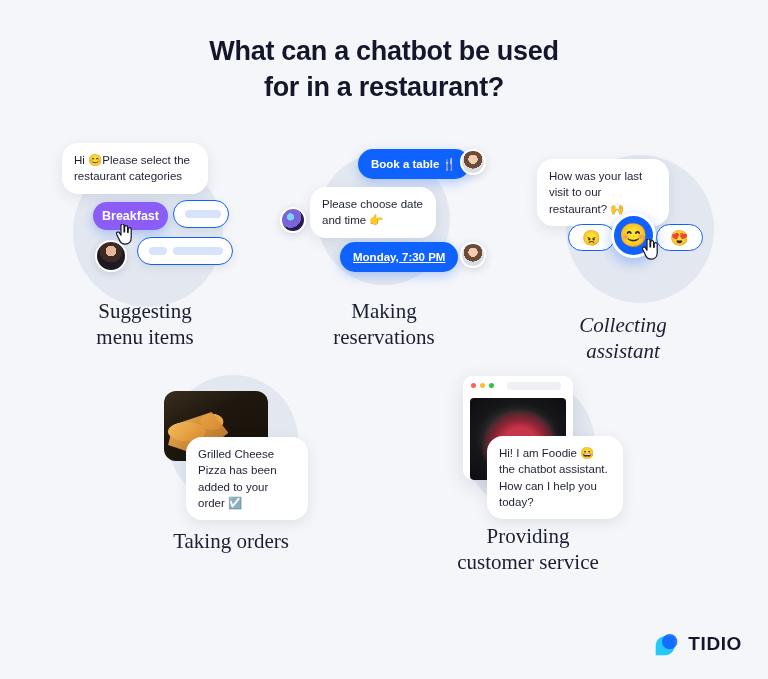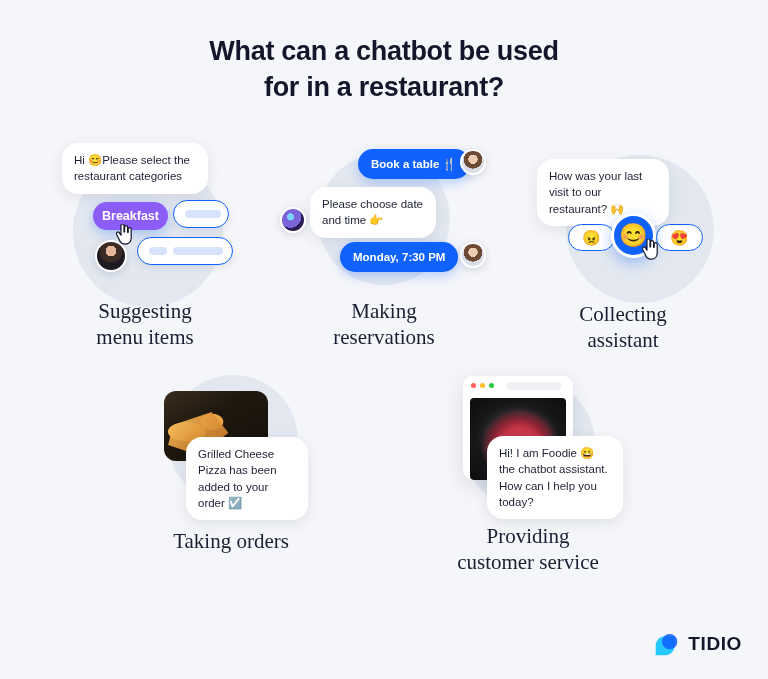--- a/index.html
+++ b/index.html
@@ -253,21 +253,21 @@
   <div class="group" style="left:278px; top:135px; width:212px; height:200px;">
 
     <div class="backdrop" style="left:40px; top:18px; width:132px; height:132px;"></div>
 
     <div class="bubble blue" style="left:80px; top:14px; width:auto; padding:7px 13px; font-size:11.5px;">Book a table 🍴</div>
     <div class="avatar av-woman2" style="left:182px; top:14px; width:26px; height:26px;"></div>
 
     <div class="bubble" style="left:32px; top:52px; width:126px;">Please choose date and time 👉</div>
     <div class="avatar av-bot" style="left:2px; top:72px; width:26px; height:26px;"></div>
 
-    <div class="bubble blue" style="left:62px; top:107px; width:auto; padding:7px 13px; font-size:11.5px;">Monday, 7:30 PM</div>
+    <div class="bubble blue" style="left:62px; top:107px; width:auto; padding:7px 13px; font-size:11.5px;text-decoration:underline;">Monday, 7:30 PM</div>
     <div class="avatar av-woman2" style="left:182px; top:107px; width:26px; height:26px;"></div>
 
     <div class="caption" style="top:163px;">
       <span class="cline">Making</span>
       <span class="cline">reservations</span>
     </div>
   </div>
 
   <div class="group" style="left:518px; top:135px; width:210px; height:200px;">
 
@@ -278,21 +278,21 @@
     <div class="emoji-row" style="left:50px; top:80px; width:135px; height:45px;">
       <div class="emoji-pill" style="left:0px; top:9px; width:47px; height:27px;">😠</div>
       <div class="emoji-pill" style="left:88px; top:9px; width:47px; height:27px;">😍</div>
       <div class="emoji-main" style="left:43px; top:-2px; width:45px; height:45px;">😊</div>
     </div>
 
     <svg class="cursor" viewBox="0 0 17 21" style="left:124px; top:104px;">
       <path d="M5 1.6c0-.9.7-1.6 1.5-1.6S8 .7 8 1.6V8h.6V3.3c0-.9.7-1.6 1.5-1.6s1.5.7 1.5 1.6V8.3h.6V5.2c0-.9.7-1.6 1.5-1.6s1.5.7 1.5 1.6v8.6c0 3.8-2.4 6.3-5.8 6.3-3.5 0-5.4-2.1-6.2-4.6L.6 10.2c-.3-.9.2-1.8 1-2.1.8-.3 1.7.1 2 1L5 11.3z" fill="#ffffff" stroke="#14172b" stroke-width="1.2" stroke-linejoin="round"></path>
     </svg>
 
-    <div class="caption" style="top:166px;">
+    <div class="caption" style="top:177px;font-style:italic;">
       <span class="cline">Collecting</span>
       <span class="cline">assistant</span>
     </div>
   </div>
 
   <div class="group" style="left:128px; top:373px; width:206px; height:205px;">
 
     <div class="backdrop" style="left:40px; top:2px; width:130px; height:130px;"></div>
 
     <div class="photo photo-pizza" style="left:36px; top:18px; width:104px; height:70px;"></div>

